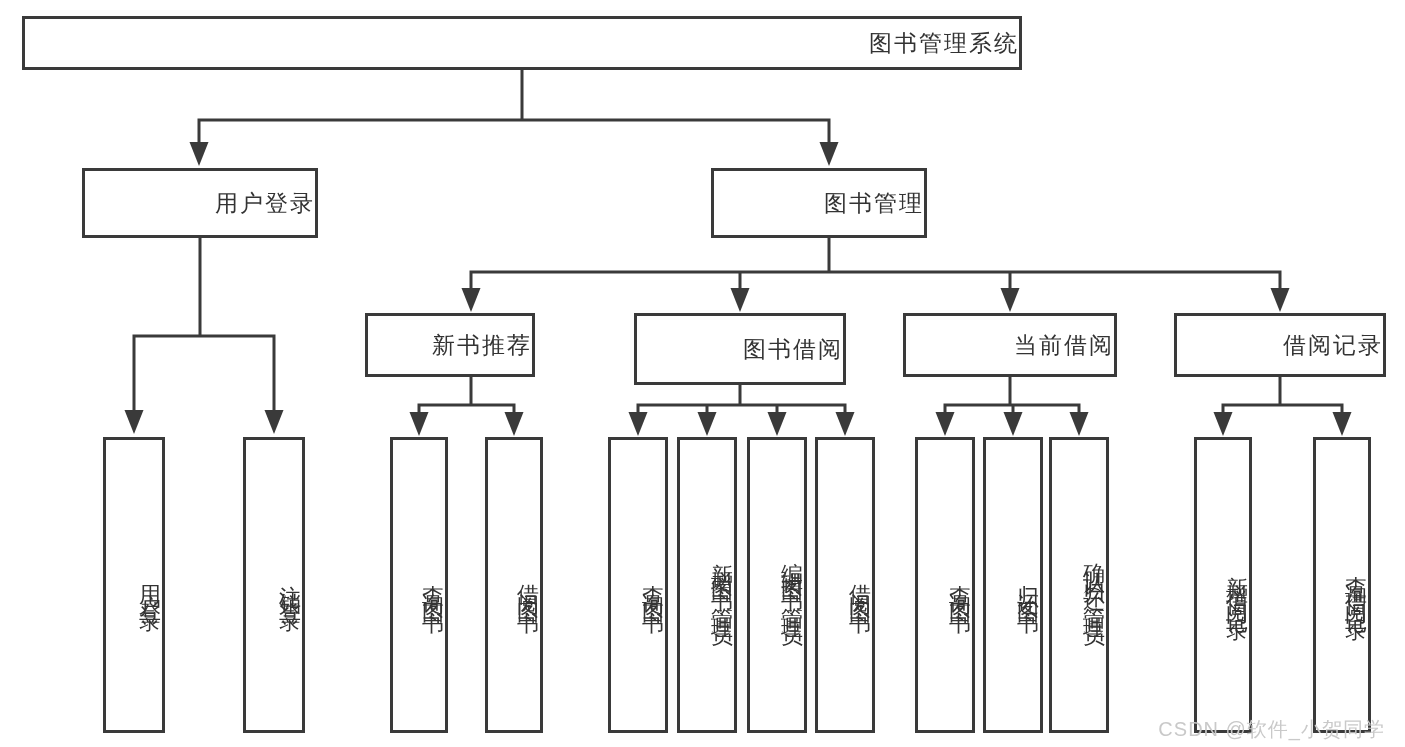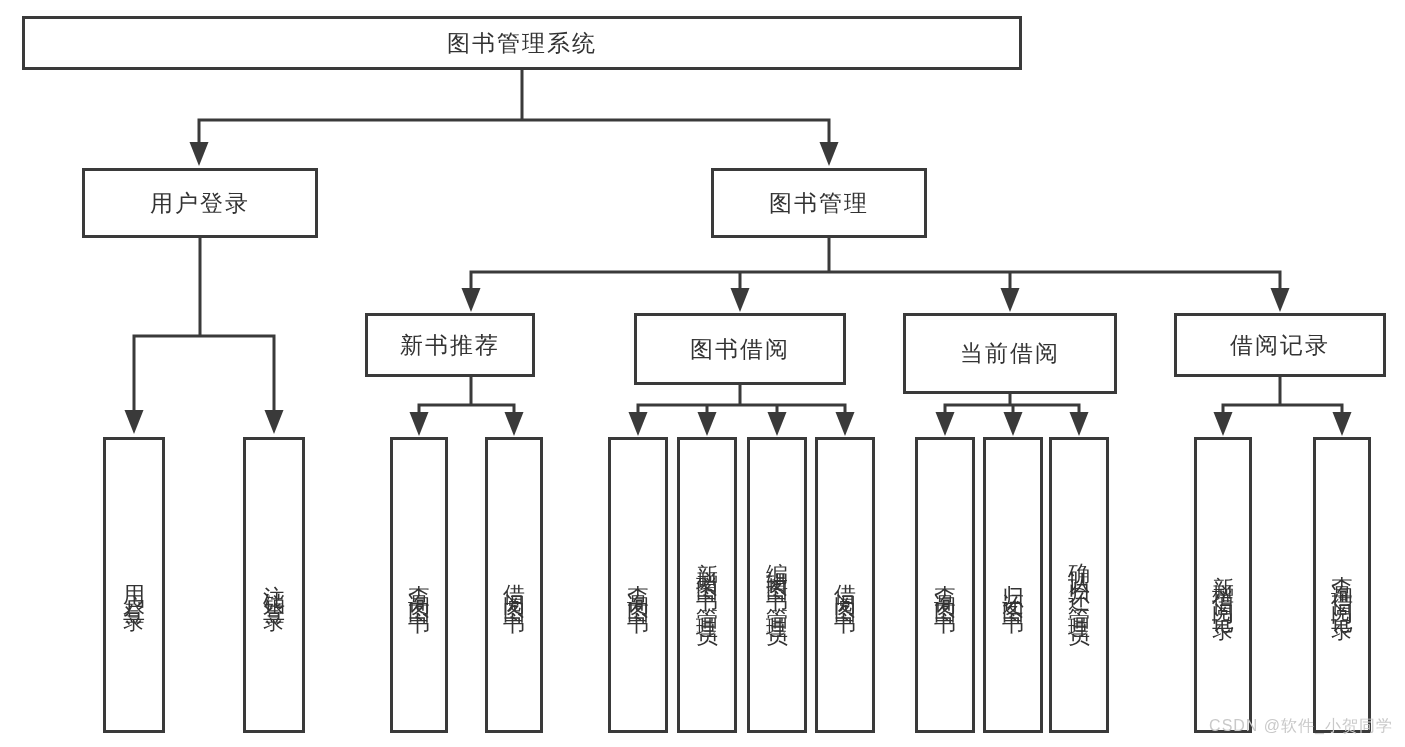--- a/index.html
+++ b/index.html
@@ -16,40 +16,40 @@
   .connectors { position:absolute; left:0; top:0; width:1405px; height:747px; }
   .cline { stroke:var(--line,#3a3a3a); stroke-width:3; fill:none; }
   .ahead { fill:var(--line,#3a3a3a); stroke:none; }
 
   .box {
     position:absolute;
     background:#ffffff;
     border:3px solid var(--line,#3a3a3a);
     display:flex;
     align-items:center;
-    justify-content:center;
+    justify-content:flex-end;
   }
   .h-label {
     font-size:23px;
     letter-spacing:2px;
     white-space:nowrap;
     color:var(--text,#333333);
   }
   .v-label {
     writing-mode:vertical-rl;
     font-size:22px;
     line-height:1.1;
     letter-spacing:9px;
     color:var(--text,#333333);
   }
   .watermark {
     position:absolute;
     top:716px;
-    right:12px;
-    font-size:16px;
+    right:20px;
+    font-size:20px;
     color:var(--watermark,#c9c9c9);
     letter-spacing:1px;
     white-space:nowrap;
     z-index:10;
   }
 </style>
 </head>
 <body>
 
 <div class="canvas">
@@ -107,21 +107,21 @@
   <div class="box" style="left:711px; top:168px; width:216px; height:70px;">
     <span class="h-label">图书管理</span>
   </div>
 
   <div class="box" style="left:365px; top:313px; width:170px; height:64px;">
     <span class="h-label">新书推荐</span>
   </div>
   <div class="box" style="left:634px; top:313px; width:212px; height:72px;">
     <span class="h-label">图书借阅</span>
   </div>
-  <div class="box" style="left:903px; top:313px; width:214px; height:81px;">
+  <div class="box" style="left:903px; top:313px; width:214px; height:64px;">
     <span class="h-label">当前借阅</span>
   </div>
   <div class="box" style="left:1174px; top:313px; width:212px; height:64px;">
     <span class="h-label">借阅记录</span>
   </div>
 
   <div class="box" style="left:103px; top:437px; width:62px; height:296px;">
     <span class="v-label">用户登录</span>
   </div>
   <div class="box" style="left:243px; top:437px; width:62px; height:296px;">

